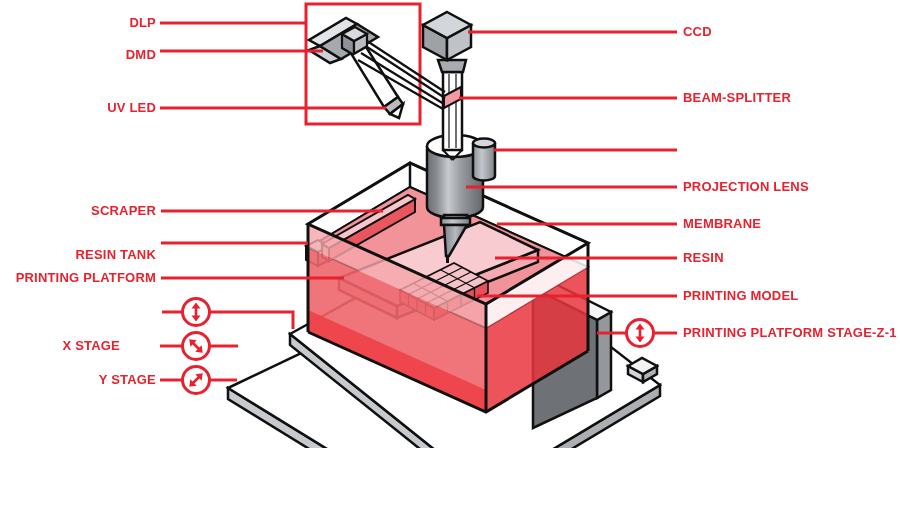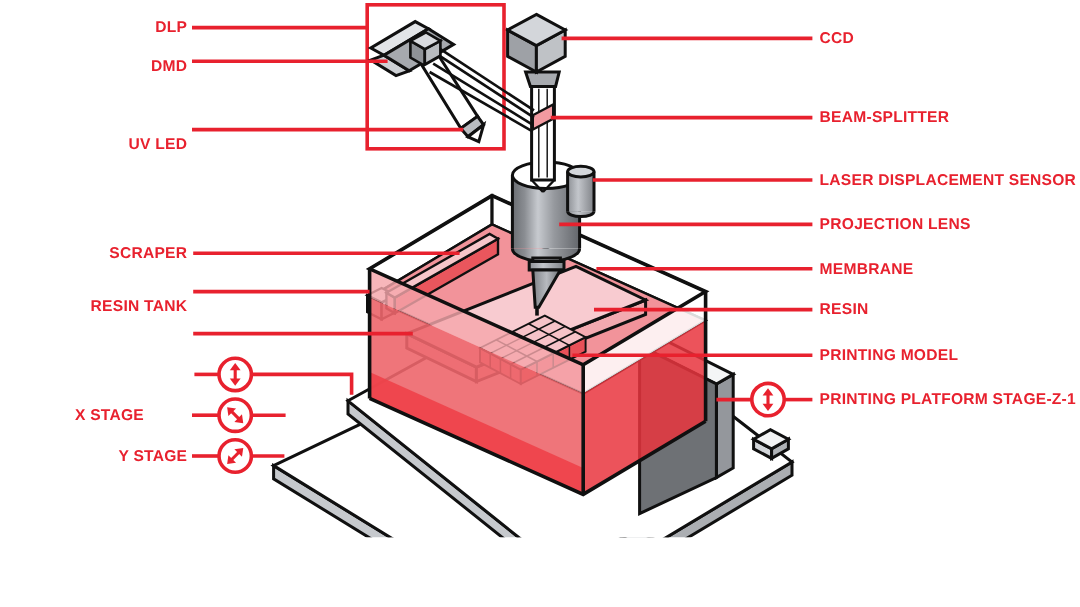--- a/index.html
+++ b/index.html
@@ -244,27 +244,27 @@
         <line x1="640" y1="328" x2="640" y2="338"></line>
         <polygon points="635.5,329.5 644.5,329.5 640,323.5" stroke="none"></polygon>
         <polygon points="635.5,336.5 644.5,336.5 640,342.5" stroke="none"></polygon>
       </g>
     </g>
   </g>
 </svg>
 
 <div class="lbl lbl-l" style="right:744px;top:16px">DLP</div>
 <div class="lbl lbl-l" style="right:744px;top:48px">DMD</div>
-<div class="lbl lbl-l" style="right:744px;top:113px">UV LED</div>
+<div class="lbl lbl-l" style="right:744px;top:101px">UV LED</div>
 <div class="lbl lbl-l" style="right:744px;top:204px">SCRAPER</div>
 <div class="lbl lbl-l" style="right:744px;top:248px">RESIN TANK</div>
+<div class="lbl lbl-l" style="right:744px;top:271px">PRINTING PLATFORM</div>
 <div class="lbl lbl-l" style="right:780px;top:339px">X STAGE</div>
 <div class="lbl lbl-l" style="right:744px;top:373px">Y STAGE</div>
 
 <div class="lbl lbl-r" style="left:683px;top:25px">CCD</div>
 <div class="lbl lbl-r" style="left:683px;top:91px">BEAM-SPLITTER</div>
-<div class="lbl lbl-r" style="left:683px;top:143px">LASER DISPLACEMENT SENSOR</div>
 <div class="lbl lbl-r" style="left:683px;top:180px">PROJECTION LENS</div>
 <div class="lbl lbl-r" style="left:683px;top:217px">MEMBRANE</div>
 <div class="lbl lbl-r" style="left:683px;top:251px">RESIN</div>
 <div class="lbl lbl-r" style="left:683px;top:289px">PRINTING MODEL</div>
 <div class="lbl lbl-r" style="left:683px;top:326px">PRINTING PLATFORM STAGE-Z-1</div>
 </div>
 
 </body></html>

